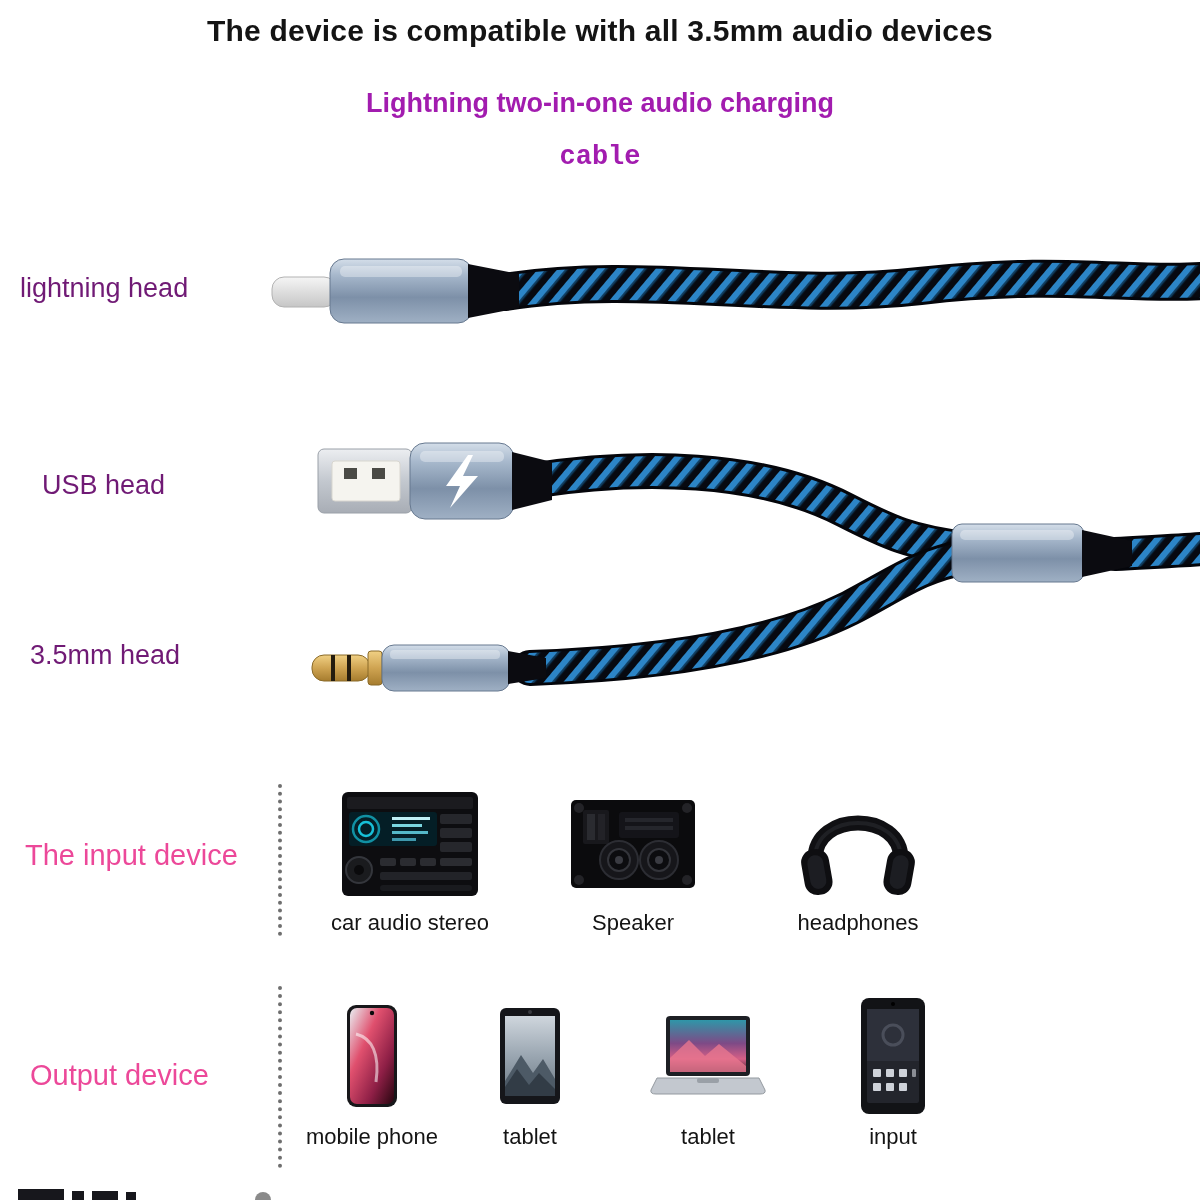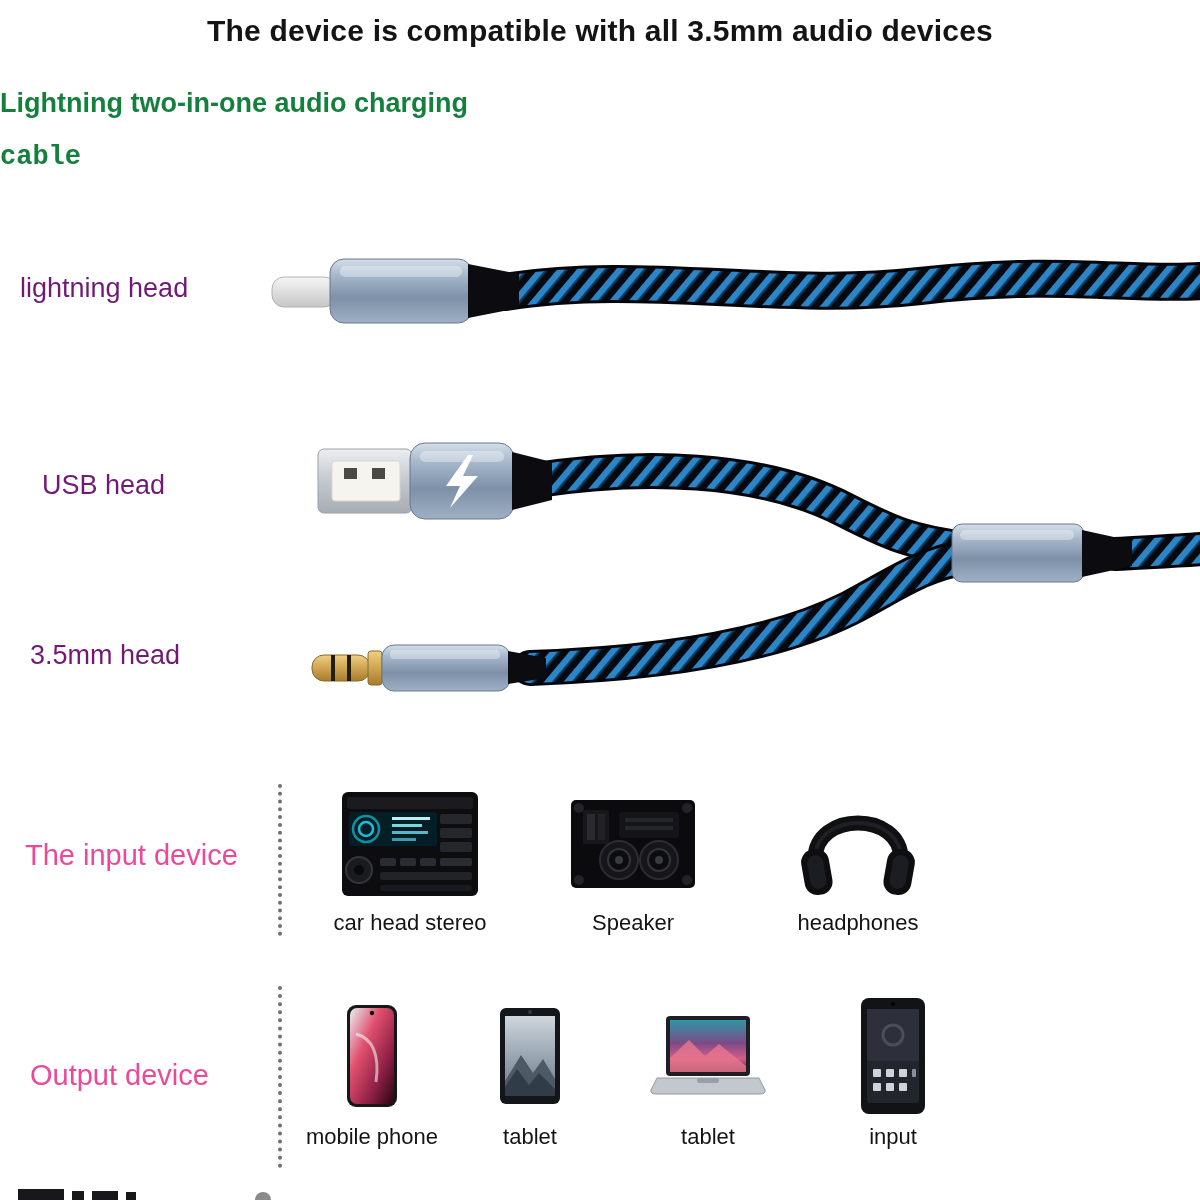--- a/index.html
+++ b/index.html
@@ -1,22 +1,22 @@
 <!DOCTYPE html>
 <html><head>
 <meta charset="utf-8">
 <style>
   * { margin:0; padding:0; box-sizing:border-box; }
   html,body { width:1200px; height:1200px; background:#fff; font-family:"Liberation Sans", sans-serif; }
   .page { position:relative; width:1200px; height:1200px; background:#ffffff; overflow:hidden; }
 
   .title { position:absolute; top:14px; left:0; width:100%; text-align:center;
            font-size:30px; font-weight:600; color:#141414; letter-spacing:.2px; }
-  .subtitle { position:absolute; left:0; width:100%; text-align:left;
-              font-size:27px; font-weight:600; color:#15803d; }
+  .subtitle { position:absolute; left:0; width:100%; text-align:center;
+              font-size:27px; font-weight:600; color:#a21caf; }
   .subtitle.line1 { top:88px; }
   .subtitle.line2 { top:142px;font-family:Liberation Mono, monospace; }
 
   .head-label { position:absolute; font-size:27px; font-weight:500; color:#701a75; white-space:nowrap; }
   #label-lightning { left:20px; top:273px; }
   #label-usb       { left:42px; top:470px; }
   #label-jack      { left:30px; top:640px; }
 
   .cable-svg { position:absolute; left:0; top:0; width:1200px; height:1200px; pointer-events:none; }
 
@@ -162,21 +162,21 @@
         <g fill="#2b2c31">
           <rect x="40" y="70" width="16" height="8" rx="2"></rect>
           <rect x="60" y="70" width="16" height="8" rx="2"></rect>
           <rect x="80" y="70" width="16" height="8" rx="2"></rect>
           <rect x="100" y="70" width="32" height="8" rx="2"></rect>
           <rect x="40" y="84" width="92" height="8" rx="2" fill="#222328"></rect>
           <rect x="40" y="97" width="92" height="6" rx="3" fill="#191a1e"></rect>
         </g>
       </svg>
     </div>
-    <div class="caption">car head stereo</div>
+    <div class="caption">car audio stereo</div>
   </div>
 
   <div class="device row-input" id="dev-speaker">
     <div class="icon-wrap">
       <svg width="132" height="96" viewBox="0 0 132 96">
         <rect x="4" y="4" width="124" height="88" rx="5" fill="#0b0b0d"></rect>
         <circle cx="12" cy="12" r="5" fill="#232327"></circle>
         <circle cx="120" cy="12" r="5" fill="#232327"></circle>
         <circle cx="12" cy="84" r="5" fill="#232327"></circle>
         <circle cx="120" cy="84" r="5" fill="#232327"></circle>

